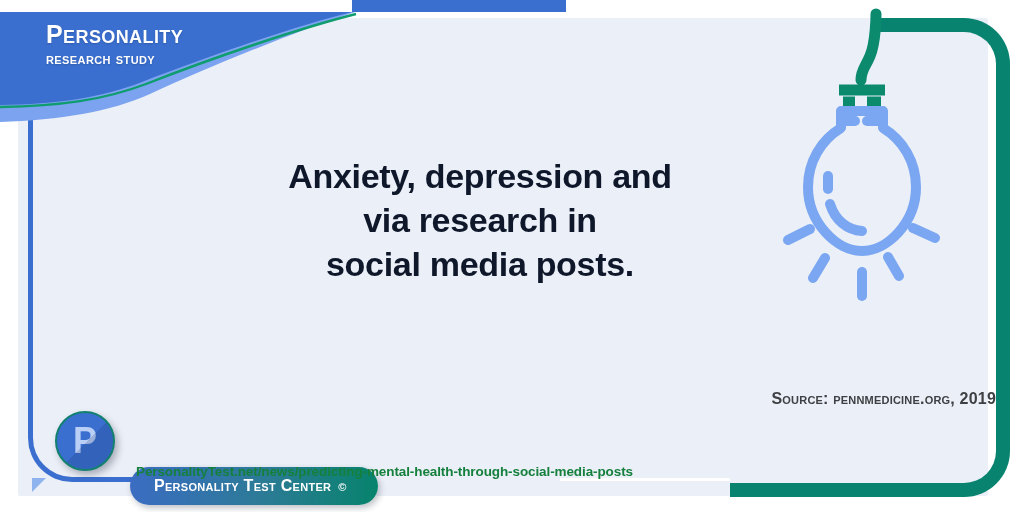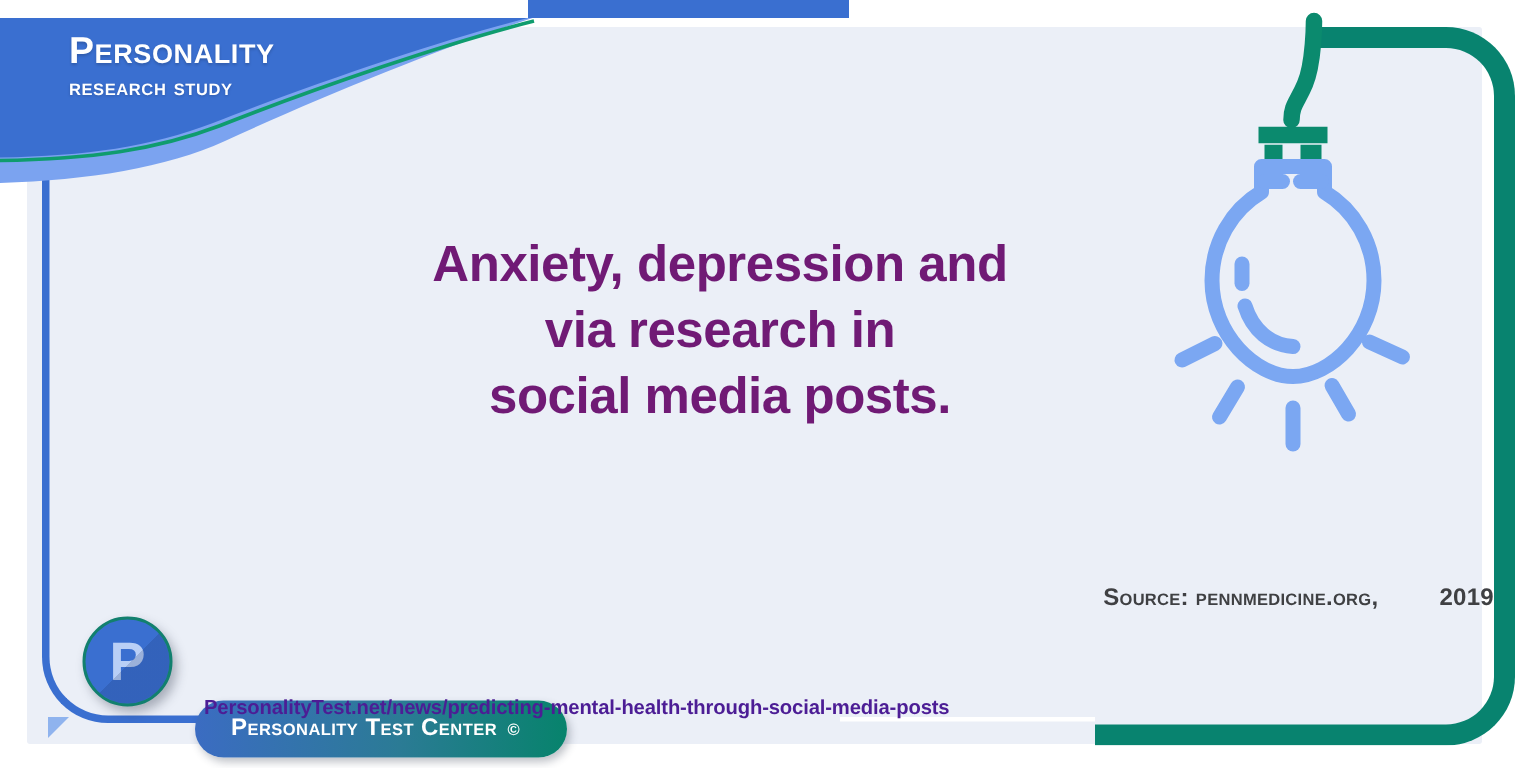--- a/index.html
+++ b/index.html
@@ -146,21 +146,21 @@
   }
   .banner-line.l2 { font-size: 16px; }
 
   
   .headline {
     position: absolute;
     left: 180px;
     top: 154px;
     width: 600px;
     text-align: center;
-    color: #701a75;
+    color: #0f172a;
     font-family: "Liberation Sans", sans-serif;
     font-weight: bold;
     font-size: 34px;
     line-height: 1.30;
     letter-spacing: -0.3px;
   }
   .headline span { display: block; }
 
   
   .bulb {
@@ -177,21 +177,21 @@
     position: absolute;
     right: 28px;
     top: 390px;
     color: #3f4043;
     font-family: "Liberation Sans", sans-serif;
     font-weight: bold;
     font-size: 16px;
     font-variant: small-caps;
     letter-spacing: 0.2px;
   }
-  .source .year { font-variant: normal; margin-left: 36px; }
+  .source .year { font-variant: normal; }
 
   
   .logo-circle {
     position: absolute;
     left: 55px;
     top: 411px;
     width: 60px;
     height: 60px;
     border-radius: 50%;
     background: #3a6fd0;
@@ -249,21 +249,21 @@
     font-variant: normal;
     padding: 0 7px;
     position: relative;
     top: 1px;
   }
 
   .footer-url {
     position: absolute;
     left: 136px;
     top: 464px;
-    color: #4c1d95;
+    color: #15803d;
     font-family: "Liberation Sans", sans-serif;
     font-weight: bold;
     font-size: 13.5px;
     letter-spacing: -0.1px;
     white-space: nowrap;
   }
 </style>
 </head>
 <body>
 

